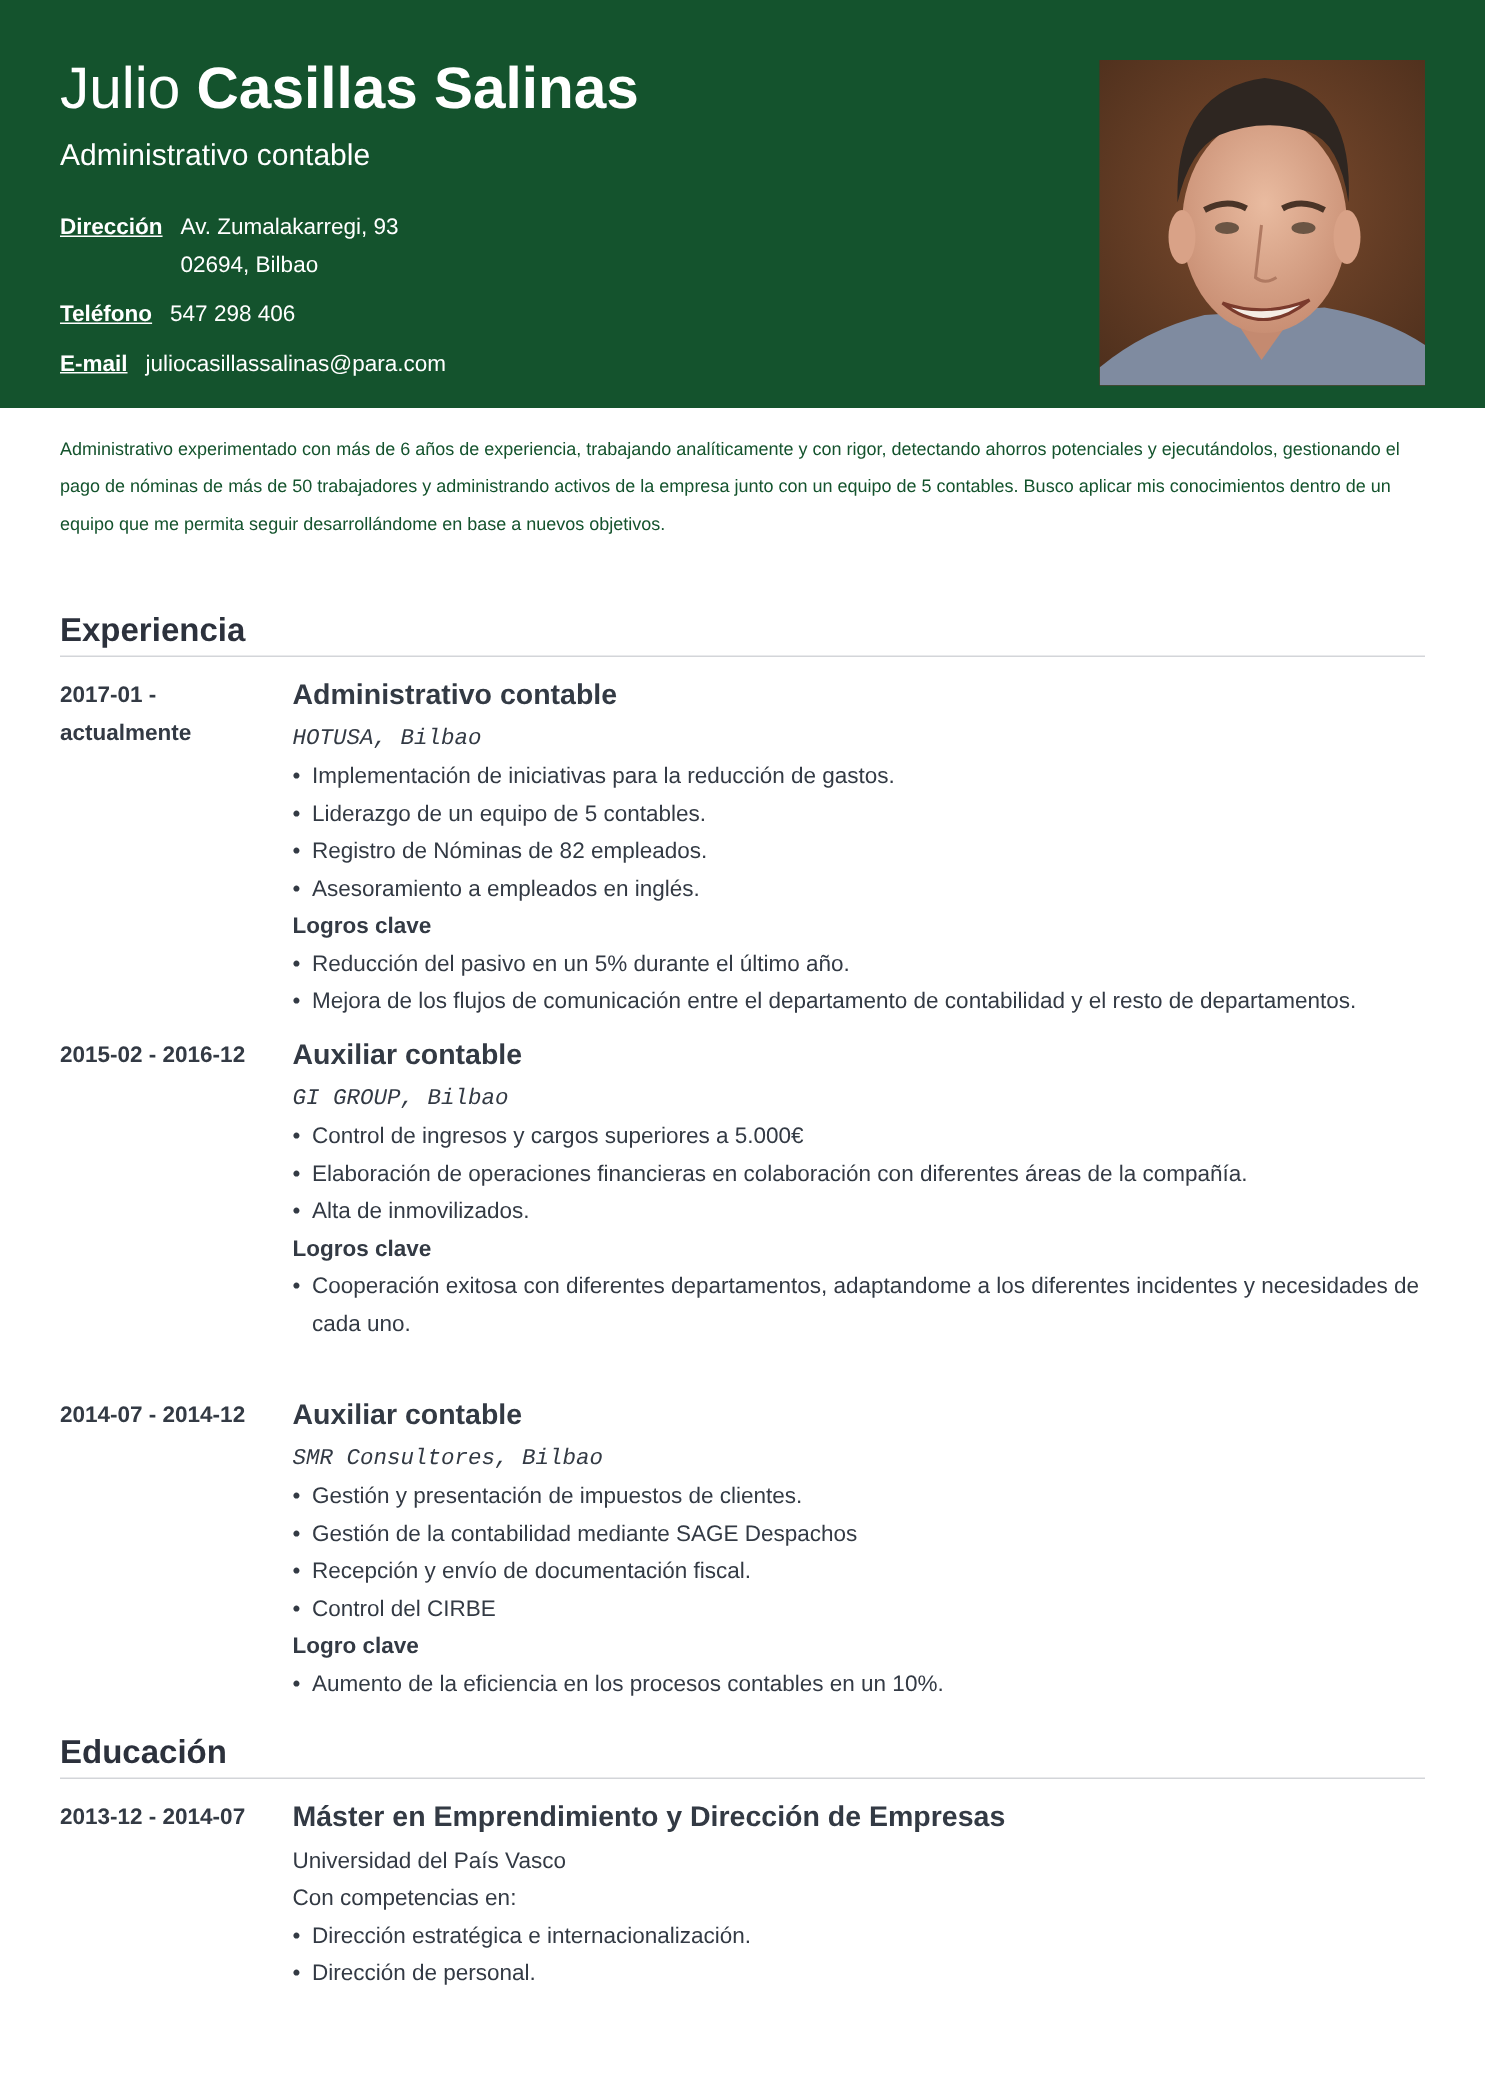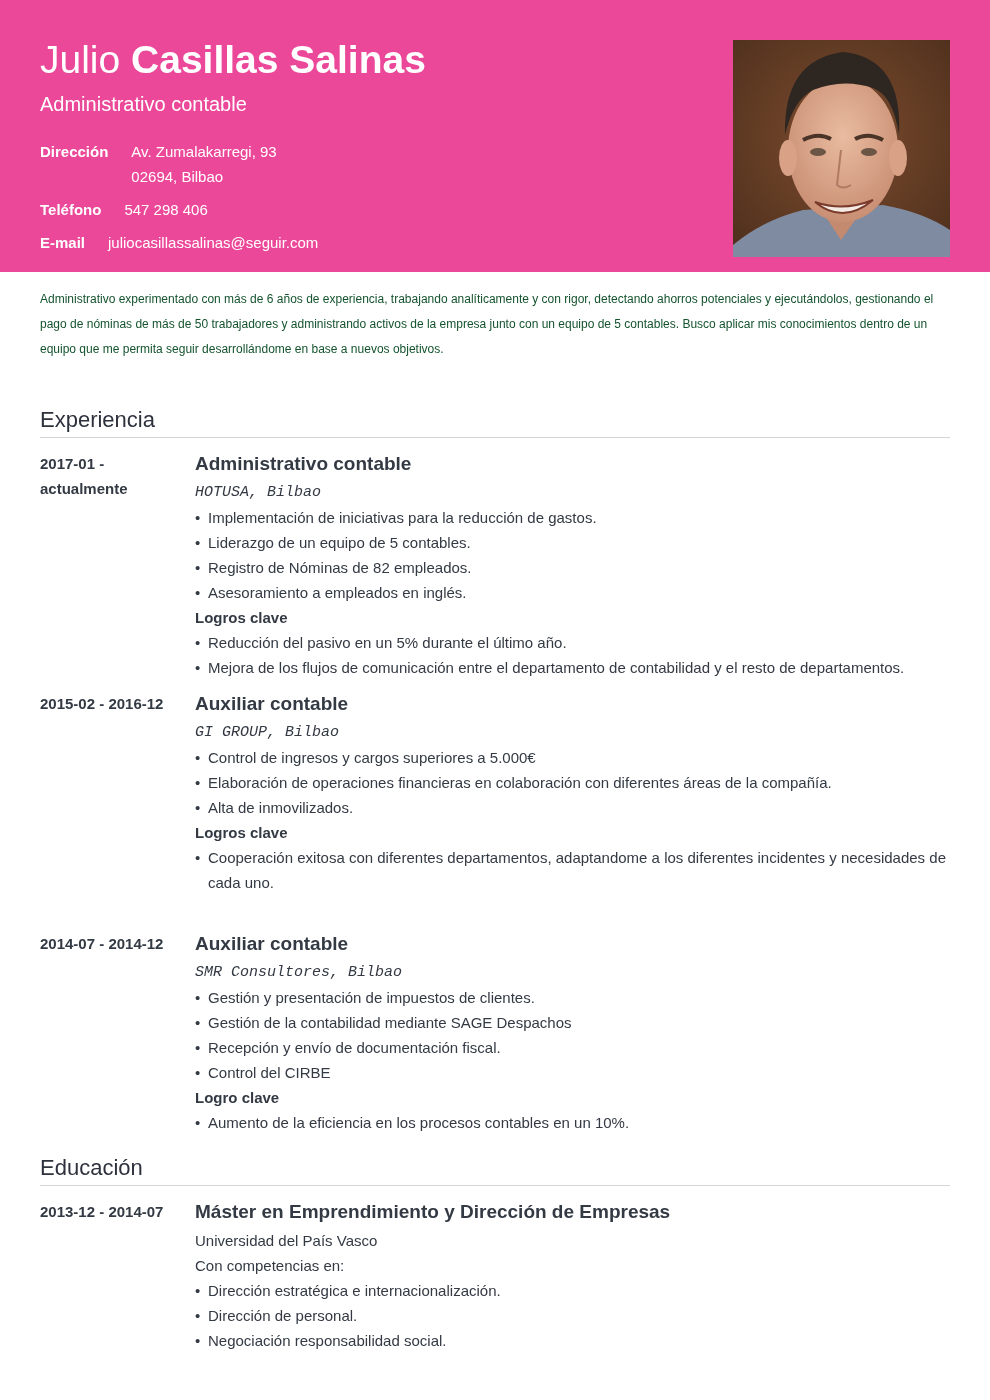--- a/index.html
+++ b/index.html
@@ -1,38 +1,38 @@
 <!DOCTYPE html>
 <html><head>
 <meta charset="utf-8">
 <style>
   * { box-sizing: border-box; margin: 0; padding: 0; }
   html, body { width: 990px; height: 1400px; background: #ffffff; }
   body { font-family: "Liberation Sans", sans-serif; color: #333a44; position: relative; overflow: hidden; }
 
-  .header { position: absolute; left: 0; top: 0; width: 990px; height: 272px; background: #ec4899; color: #ffffff; }
+  .header { position: absolute; left: 0; top: 0; width: 990px; height: 272px; background: #14532d; color: #ffffff; }
   .name { position: absolute; left: 40px; top: 37px; font-size: 39px; line-height: 46px; white-space: nowrap; }
   .name .first { font-weight: normal; }
   .name .last { font-weight: bold; }
   .job-title { position: absolute; left: 40px; top: 91px; font-size: 20px; line-height: 26px; }
 
   .contact-row { position: absolute; left: 40px; font-size: 15px; line-height: 25px; display: flex; white-space: nowrap; }
-  .contact-row .lbl { font-weight: bold; margin-right: 23px; }
+  .contact-row .lbl { font-weight: bold; margin-right: 12px; text-decoration: underline; }
   .contact-row .val { display: flex; flex-direction: column; }
   .row-address { top: 139px; }
   .row-phone { top: 197px; }
   .row-email { top: 230px; }
 
   .photo { position: absolute; left: 733px; top: 40px; width: 217px; height: 217px; overflow: hidden;
            background: radial-gradient(ellipse at 50% 50%, #7a4a2c 0%, #5e3a22 70%, #4d2f1c 100%); }
   .photo svg { display: block; }
 
   .summary { position: absolute; left: 40px; top: 287px; width: 912px; font-size: 12px; line-height: 25px; color: #14532d; }
 
-  .section-title { position: absolute; left: 40px; width: 910px; font-size: 22px; font-weight: normal; color: #2c313c;
+  .section-title { position: absolute; left: 40px; width: 910px; font-size: 22px; font-weight: bold; color: #2c313c;
                    line-height: 28px; padding-bottom: 3px; border-bottom: 1px solid #d3d5d9; }
   .sec-exp { top: 406px; }
   .sec-edu { top: 1154px; }
 
   .entry { position: absolute; left: 40px; width: 910px; }
   .entry .date { position: absolute; left: 0; top: 0; width: 140px; font-size: 15px; font-weight: bold; line-height: 25px; color: #333a44; }
   .entry .body { position: absolute; left: 155px; top: 0; width: 755px; }
   .entry .role { font-size: 19px; font-weight: bold; line-height: 25px; color: #333a44; margin-bottom: 4px; }
   .entry .company { font-size: 15px; font-style: italic; line-height: 25px; font-family: Liberation Mono, monospace; }
   .entry .plain { font-size: 15px; line-height: 25px; }
@@ -62,21 +62,21 @@
       <span>Av. Zumalakarregi, 93</span>
       <span>02694, Bilbao</span>
     </span>
   </div>
   <div class="contact-row row-phone">
     <span class="lbl">Teléfono</span>
     <span class="val">547 298 406</span>
   </div>
   <div class="contact-row row-email">
     <span class="lbl">E-mail</span>
-    <span class="val">juliocasillassalinas@seguir.com</span>
+    <span class="val">juliocasillassalinas@para.com</span>
   </div>
 
   <div class="photo">
     <svg width="217" height="217" viewBox="0 0 217 217">
       <defs>
         <radialGradient id="bg" cx="50%" cy="45%" r="70%">
           <stop offset="0%" stop-color="#7d4c2e"></stop>
           <stop offset="100%" stop-color="#4f301d"></stop>
         </radialGradient>
         <radialGradient id="skin" cx="50%" cy="40%" r="60%">
@@ -172,16 +172,15 @@
   <div class="date">
     <div>2013-12 - 2014-07</div>
   </div>
   <div class="body">
     <div class="role">Máster en Emprendimiento y Dirección de Empresas</div>
     <div class="plain">Universidad del País Vasco</div>
     <div class="plain">Con competencias en:</div>
     <ul>
       <li>Dirección estratégica e internacionalización.</li>
       <li>Dirección de personal.</li>
-      <li>Negociación responsabilidad social.</li>
     </ul>
   </div>
 </div>
 
 </body></html>

